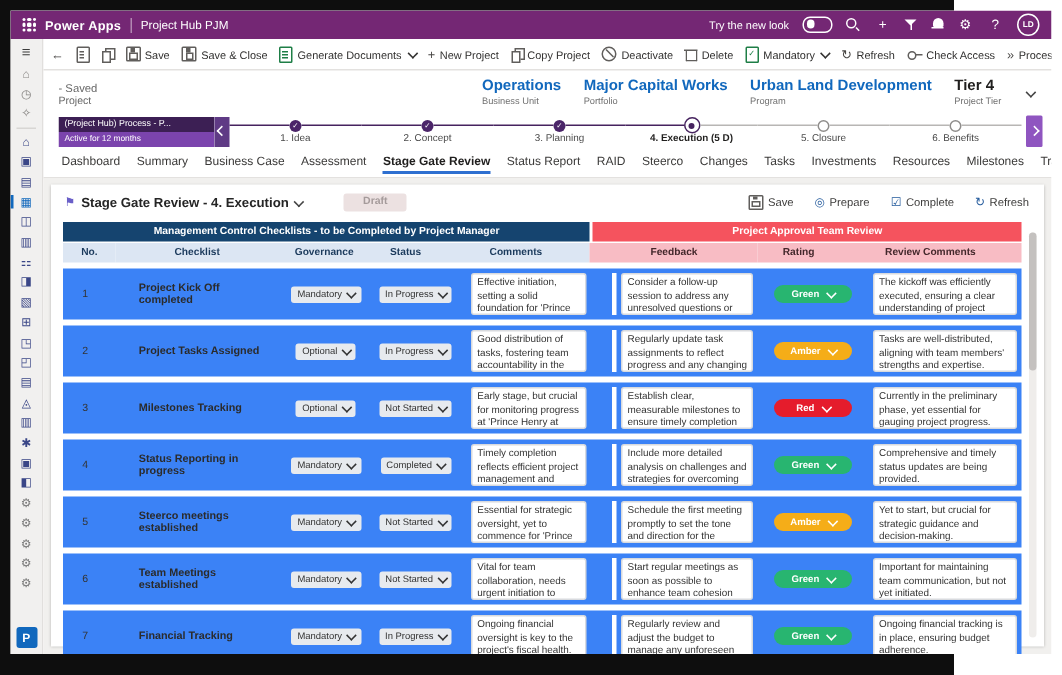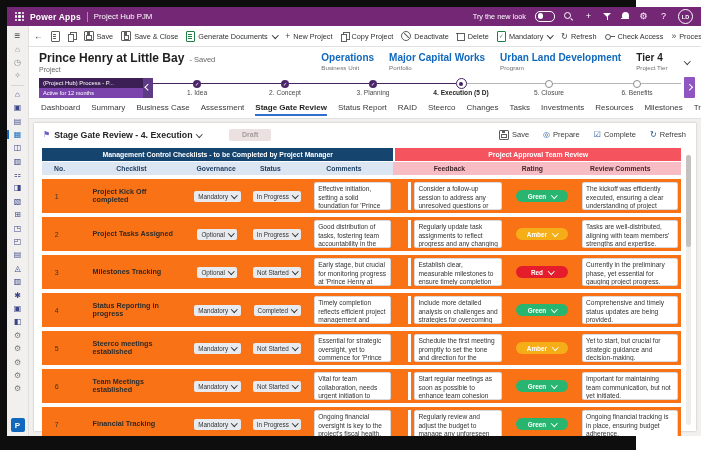--- a/index.html
+++ b/index.html
@@ -139,21 +139,21 @@
   .hr{background:#f8bcc4;color:#43272b;}
   .c-no{width:5.5%;}
   .c-check{width:17%;}
   .c-gov{width:9.5%;}
   .c-status{width:7.5%;}
   .c-comm{width:15.5%;}
   .c-feed{width:17.5%;}
   .c-rate{width:8.5%;}
   .c-rev{width:19%;}
   .rows{margin-top:4px;}
-  .trow{display:flex;align-items:center;background:#f97316;height:34px;margin-bottom:4px;gap:14px;}
+  .trow{display:flex;align-items:center;background:#3b82f6;height:34px;margin-bottom:4px;gap:14px;}
   .cell{display:flex;align-items:center;justify-content:center;min-width:0;}
   .cell.c-feed{border-left:3px solid #fff;}
   .t-no{font-size:7px;color:#333;}
   .t-check{font-size:7.2px;font-weight:700;color:#2b2b2b;justify-content:flex-start;padding-left:7px;box-sizing:border-box;line-height:1.1;}
   .pill{display:inline-flex;align-items:center;gap:2px;background:#e7eaee;border:none;border-radius:2px;font-size:6.3px;color:#333;padding:2px 4px;white-space:nowrap;}
   .box{height:28px;width:100%;margin:0 3px;background:#fff;border:1px solid #d8dade;border-radius:2px;font-size:6.6px;line-height:1.3;padding:2px 3px;color:#333;overflow:hidden;box-sizing:border-box;}
   .rating{display:inline-flex;align-items:center;justify-content:center;gap:4px;border:none;border-radius:8px;min-width:40px;padding:2.5px 6px;font-size:6.4px;font-weight:700;color:#fff;}
   .vscroll{position:absolute;right:5px;top:32px;bottom:6px;width:5px;background:#efedeb;border-radius:3px;}
   .vscroll .thumb{position:absolute;left:0;right:0;top:0;height:92px;background:#c4c1bf;border-radius:3px;}
 </style>
@@ -340,21 +340,20 @@
               <span class="cmd-t">Process</span>
             </button>
             <span style="flex:1"></span>
           <span class="cmd-div"></span>
 
         </div>
 
         <div class="rhead">
           <div>
             <div class="rtitle-line">
-              <span class="rtitle">Prince Henry at Little Bay</span>
               <span class="rsaved">- Saved</span>
             </div>
             <div class="rtype">Project</div>
           </div>
           <div class="rflds" id="rflds">
 
             <div class="fld">
                 <span class="fv">Operations</span>
                 <span class="fl">Business Unit</span>
               </div>

